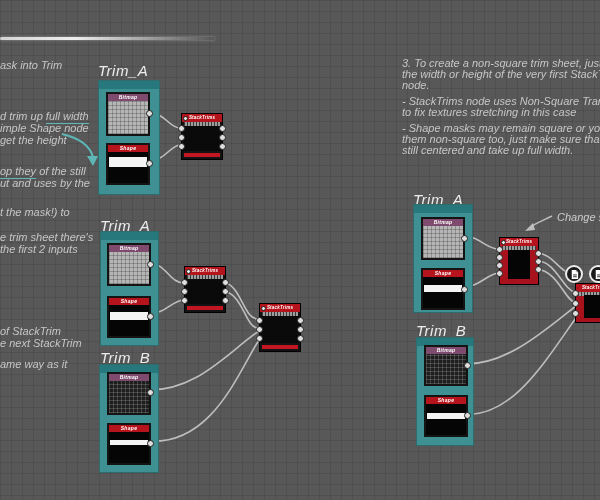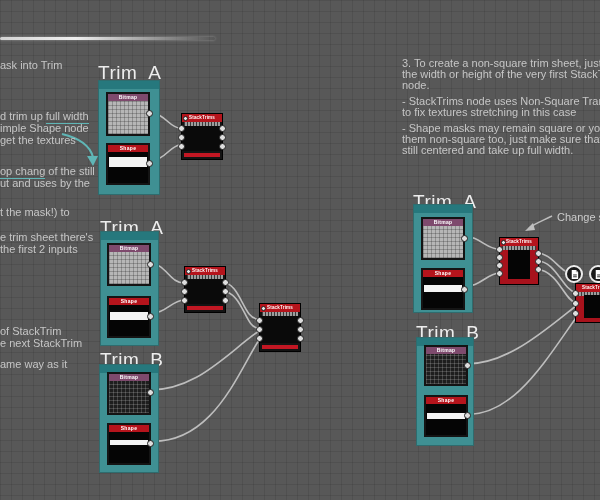--- a/index.html
+++ b/index.html
@@ -4,36 +4,37 @@
 <style>
   html,body{margin:0;padding:0;background:#3a3a3a;}
   #screen{
     position:relative;width:600px;height:500px;overflow:hidden;
     background-color:#585858;
     background-image:
       linear-gradient(rgba(0,0,0,.09) 1px, transparent 1px),
       linear-gradient(90deg, rgba(0,0,0,.09) 1px, transparent 1px);
     background-size:11px 11px;
     font-family:"Liberation Sans", sans-serif;
+    font-style:italic;
   }
   .note-line{
     position:absolute;left:0;font-size:11px;line-height:12px;color:#c6c6c6;
     white-space:nowrap;
   }
   .note-right{left:402px;}
   .u-teal{border-bottom:1px solid #5fb6b6;padding-bottom:1px;}
   .topline{
     position:absolute;left:0;top:37px;width:215px;height:3px;border-radius:2px;
     background:linear-gradient(to right,#d4d4d4 0%,#eeeeee 35%,rgba(214,214,214,0) 100%);
     box-shadow:0 0 3px rgba(255,255,255,.35);
   }
   .frame{position:absolute;background:#3f9093;border:1px solid rgba(0,0,0,.25);}
   .frame-band{height:8px;background:#26787d;}
   .frame-title{
-    position:absolute;font-size:19px;color:#ededed;letter-spacing:.5px;
+    position:absolute;font-size:15px;color:#ededed;letter-spacing:.5px;
     white-space:nowrap;
   }
   .node{position:absolute;background:#0b0b0b;border:2px solid #141414;}
   .node-header{
     height:7px;font-size:5px;font-weight:bold;color:#fff;text-align:center;
     line-height:7px;letter-spacing:.3px;overflow:hidden;
   }
   .hdr-purple{background:#7e4a6d;}
   .hdr-red{background:#b5141c;}
   .tex-light{
@@ -110,22 +111,22 @@
     <g>
       <path d="M552,216 C542,221 534,224 529,228" stroke="#bdbdbd" stroke-width="1.5" fill="none"></path>
       <polygon points="533,223 525,231 535,230" fill="#bdbdbd"></polygon>
     </g>
   </svg>
 
   <div>
     <div class="note-line" style="top:59px"><span>ask into Trim</span></div>
     <div class="note-line" style="top:110px"><span>d trim up </span><span class="u-teal">full width</span></div>
     <div class="note-line" style="top:122px"><span>imple Shape node</span></div>
-    <div class="note-line" style="top:134px"><span>get the textures</span></div>
-    <div class="note-line" style="top:165px"><span class="u-teal">op chang</span><span> of the still</span></div>
+    <div class="note-line" style="top:134px"><span>get the height</span></div>
+    <div class="note-line" style="top:165px"><span class="u-teal">op they</span><span> of the still</span></div>
     <div class="note-line" style="top:177px"><span>ut and uses by the</span></div>
     <div class="note-line" style="top:206px"><span>t the mask!) to</span></div>
     <div class="note-line" style="top:231px"><span>e trim sheet there's</span></div>
     <div class="note-line" style="top:243px"><span>the first 2 inputs</span></div>
     <div class="note-line" style="top:325px"><span>of StackTrim</span></div>
     <div class="note-line" style="top:337px"><span>e next StackTrim</span></div>
     <div class="note-line" style="top:358px"><span>ame way as it</span></div>
   </div>
 
   <div>

